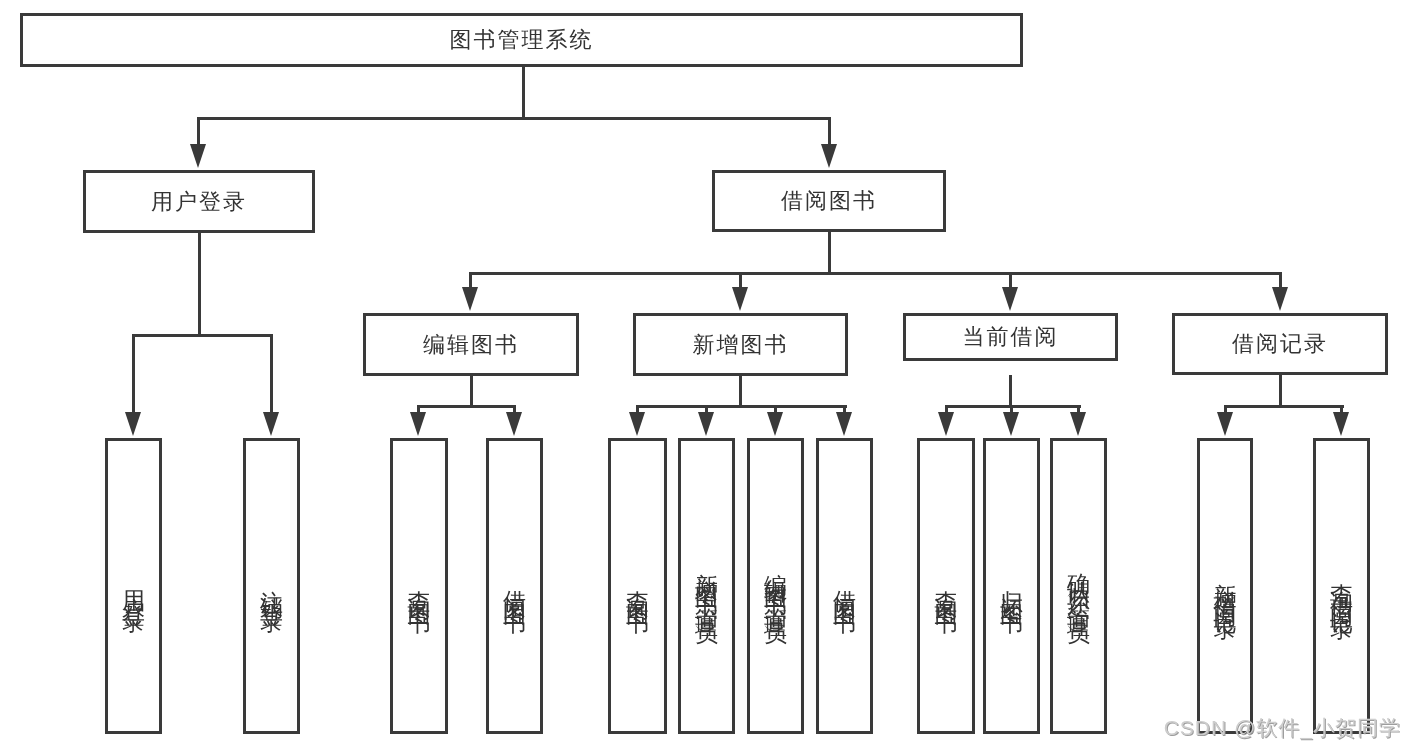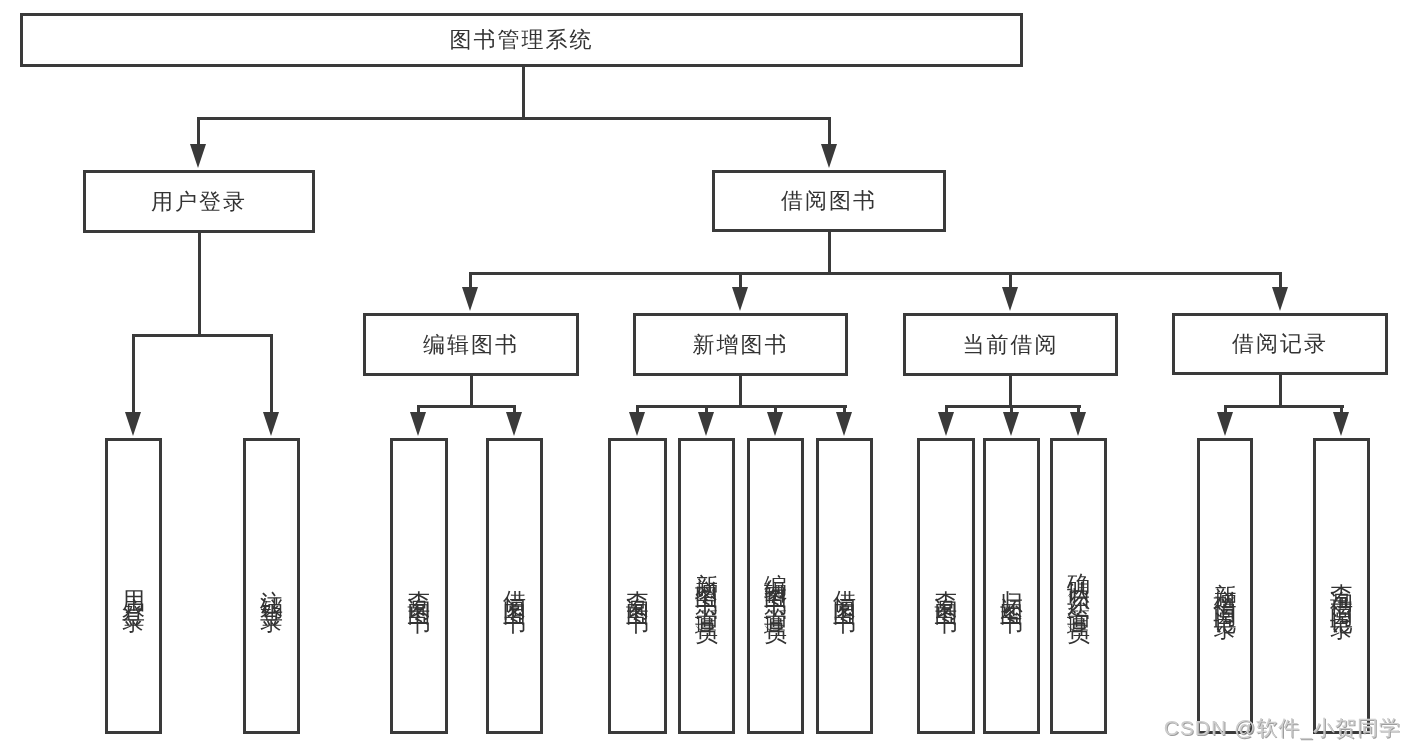--- a/index.html
+++ b/index.html
@@ -72,21 +72,21 @@
       </div>
       <div class="node h" style="left: 712px; top: 170px; width: 234px; height: 62px;">
         <span class="lbl">借阅图书</span>
       </div>
       <div class="node h" style="left: 363px; top: 313px; width: 216px; height: 63px;">
         <span class="lbl">编辑图书</span>
       </div>
       <div class="node h" style="left: 633px; top: 313px; width: 215px; height: 63px;">
         <span class="lbl">新增图书</span>
       </div>
-      <div class="node h" style="left: 903px; top: 313px; width: 215px; height: 63px; text-align: center;">
+      <div class="node h" style="left: 903px; top: 313px; width: 215px; height: 48px; text-align: center;">
         <span class="lbl">当前借阅</span>
       </div>
       <div class="node h" style="left: 1172px; top: 313px; width: 216px; height: 62px; text-align: center;">
         <span class="lbl">借阅记录</span>
       </div>
       <div class="node v" style="left: 105px; top: 438px; width: 57px; height: 296px;">
         <span class="lbl">用户登录</span>
       </div>
       <div class="node v" style="left: 243px; top: 438px; width: 57px; height: 296px;">
         <span class="lbl">注销登录</span>

